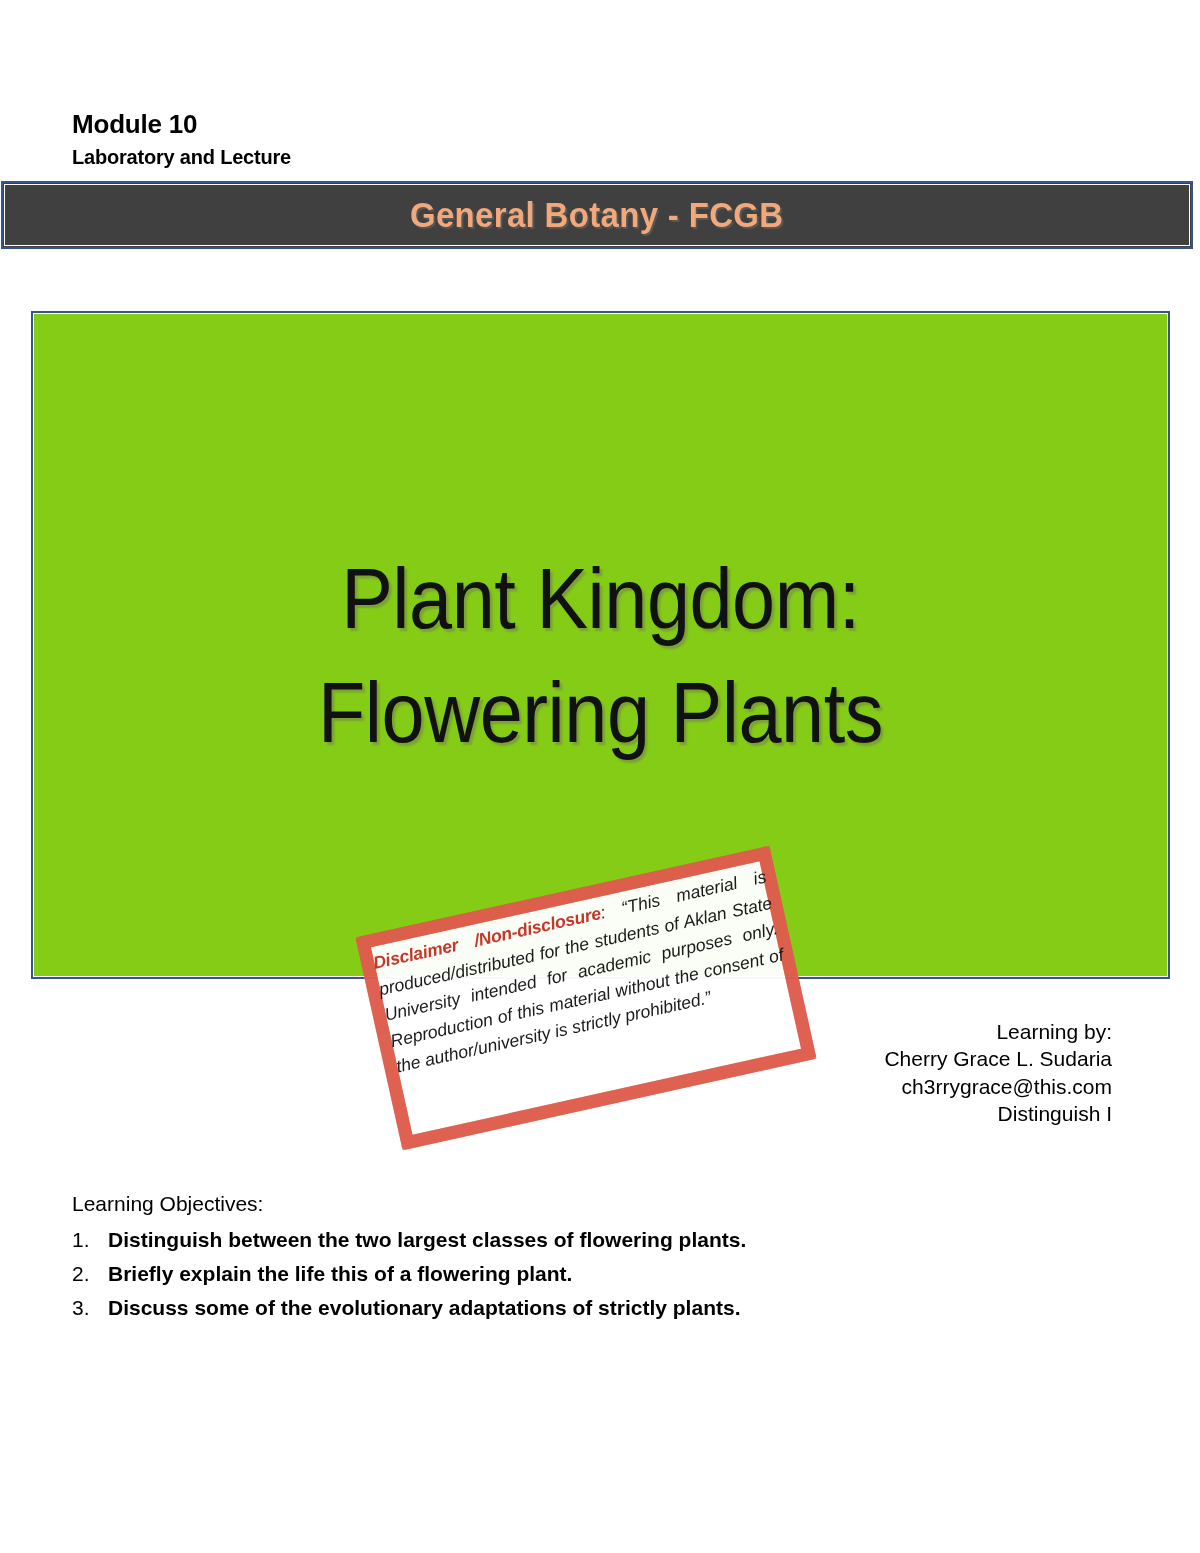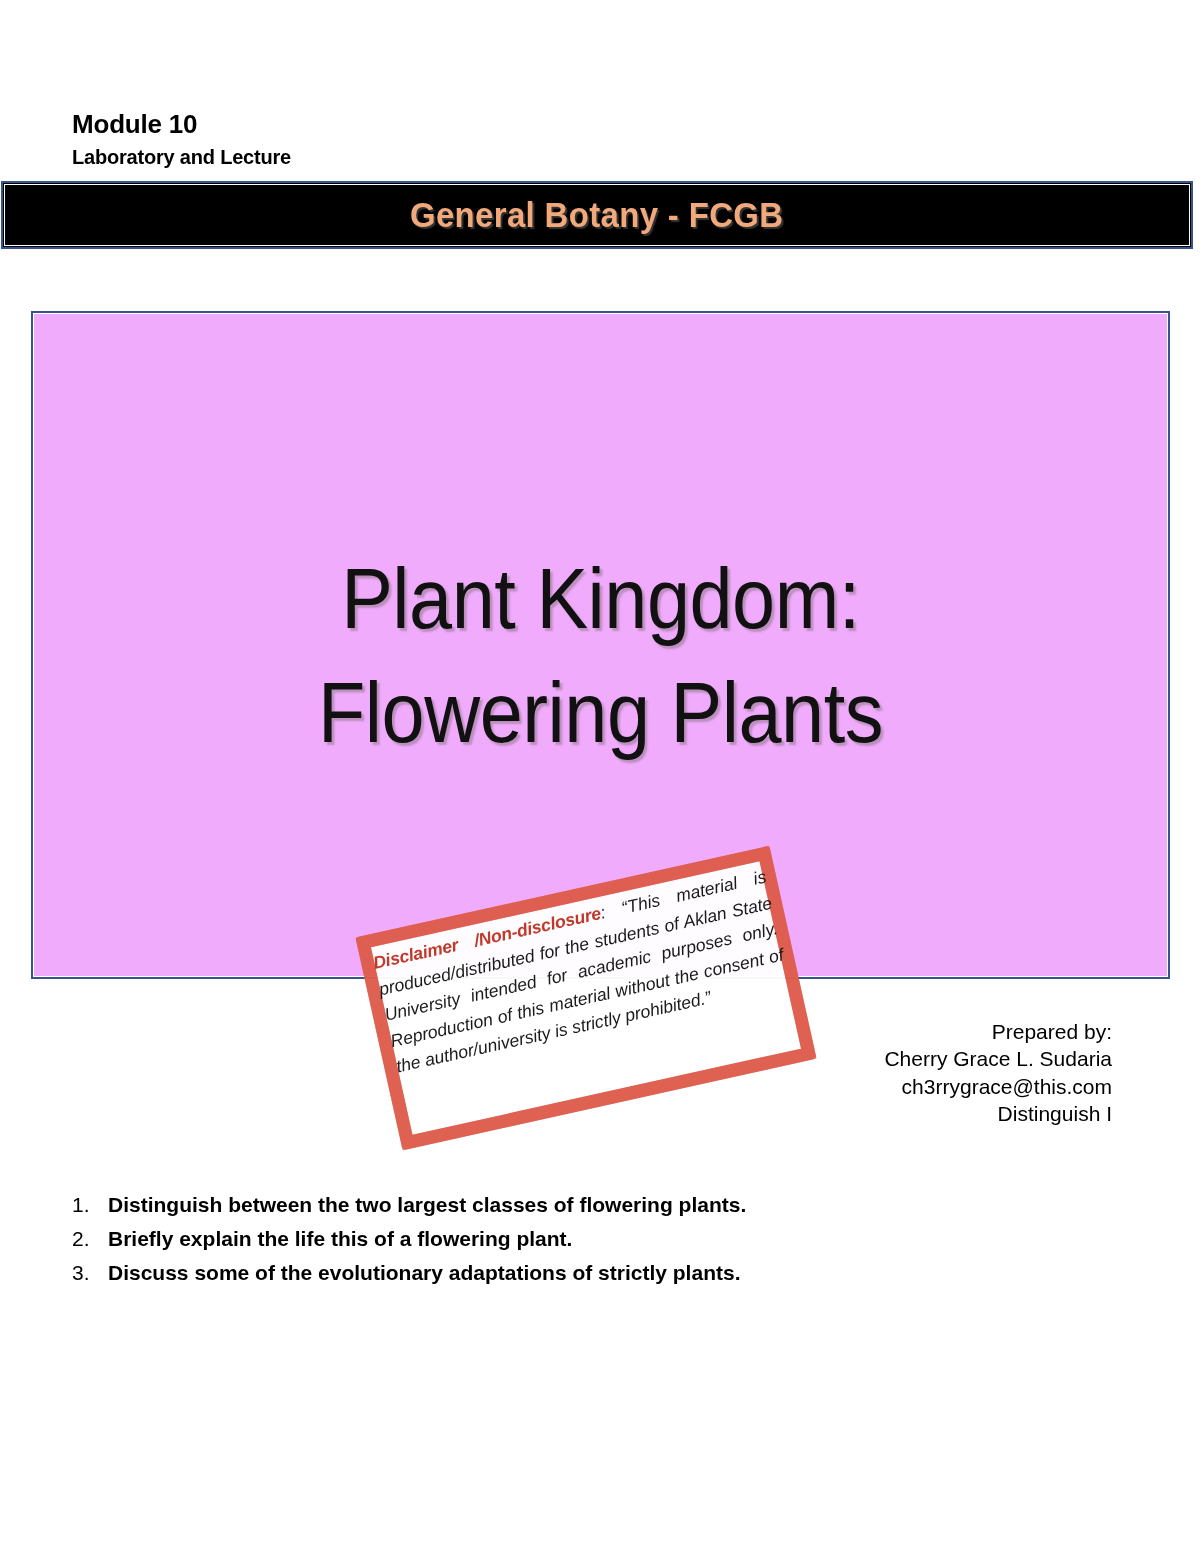--- a/index.html
+++ b/index.html
@@ -36,21 +36,21 @@
   }
 
   
   #course-banner {
     position: absolute;
     left: 1px;
     top: 181px;
     width: 1192px;
     height: 68px;
     box-sizing: border-box;
-    background: #000000;
+    background: #404040;
     border: 2px solid #36558F;
     outline: 1px solid #ffffff;
     outline-offset: -4px;
     display: flex;
     align-items: center;
     justify-content: center;
   }
   #course-banner .banner-text {
     font-size: 35px;
     font-weight: bold;
@@ -61,21 +61,21 @@
   }
 
   
   #title-box {
     position: absolute;
     left: 31px;
     top: 311px;
     width: 1139px;
     height: 668px;
     box-sizing: border-box;
-    background: #f0abfc;
+    background: #84cc16;
     border: 2px solid #36558F;
     outline: 1px solid #ffffff;
     outline-offset: -3px;
   }
   #title-box .title-inner {
     position: absolute;
     left: 0;
     right: 0;
     top: 228px;
     text-align: center;
@@ -195,27 +195,28 @@
 </div>
 
 <div id="disclaimer-stamp">
   <div class="stamp-frame"></div>
   <div class="stamp-text">
     <span class="stamp-label">Disclaimer /Non-disclosure</span><span>: “This material is produced/distributed for the students of Aklan State University intended for academic purposes only. Reproduction of this material without the consent of the author/university is strictly prohibited.”</span>
   </div>
 </div>
 
 <div id="prepared-by">
-  <div>Prepared by:</div>
+  <div>Learning by:</div>
   <div>Cherry Grace L. Sudaria</div>
   <div>ch3rrygrace@this.com</div>
   <div>Distinguish I</div>
 </div>
 
 <div id="learning-objectives">
+  <div class="lo-heading">Learning Objectives:</div>
   <div class="lo-item">
     <div class="lo-num">1.</div>
     <div class="lo-text">Distinguish between the two largest classes of flowering plants.</div>
   </div>
   <div class="lo-item">
     <div class="lo-num">2.</div>
     <div class="lo-text">Briefly explain the life this of a flowering plant.</div>
   </div>
   <div class="lo-item">
     <div class="lo-num">3.</div>

